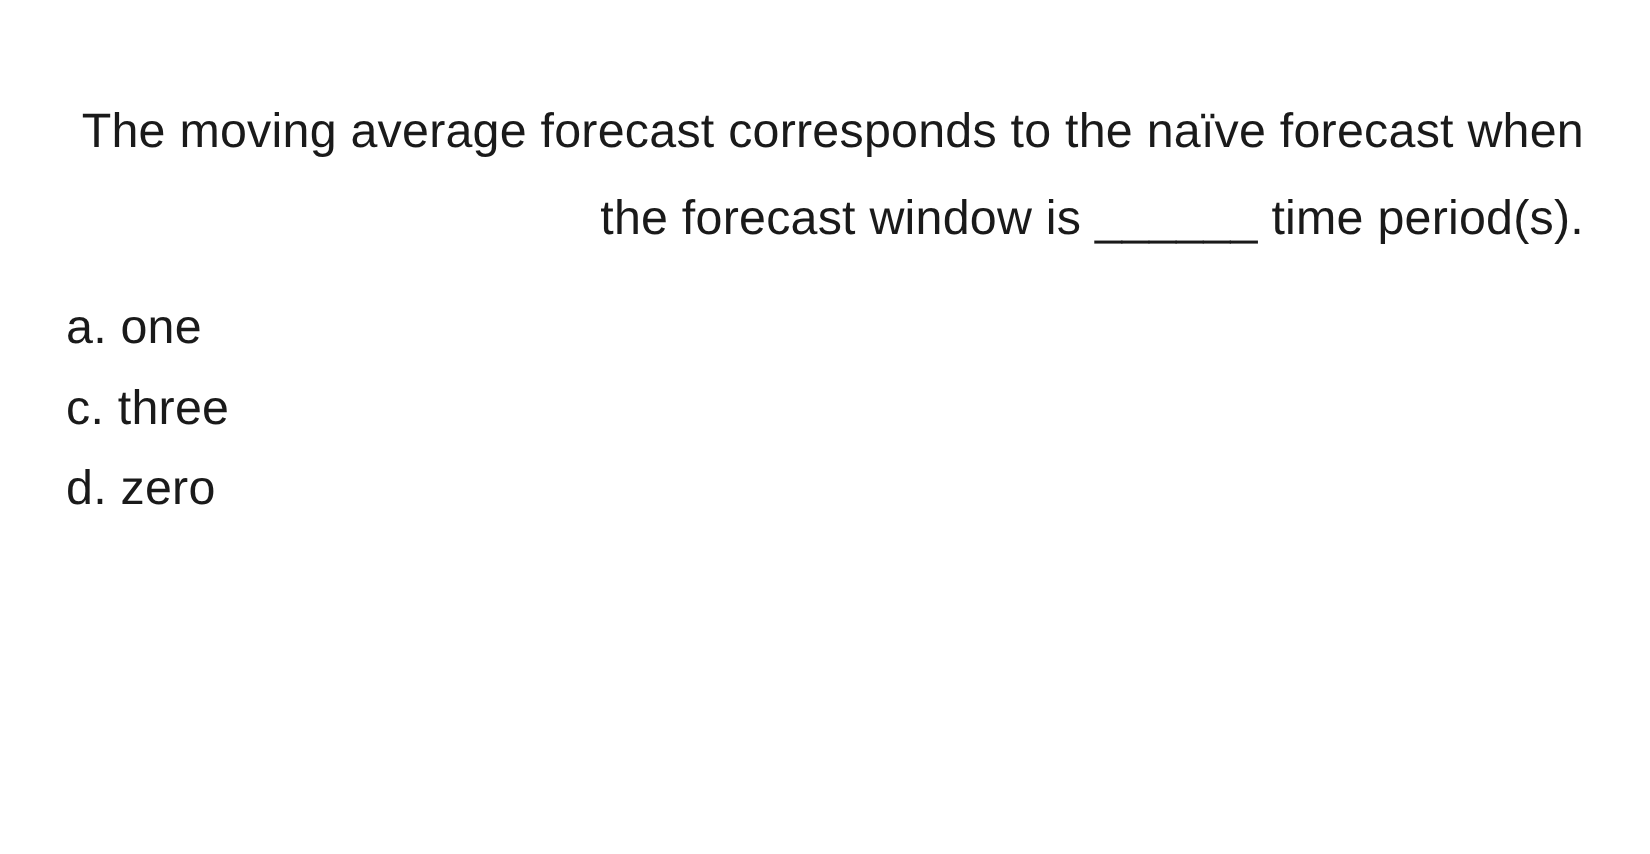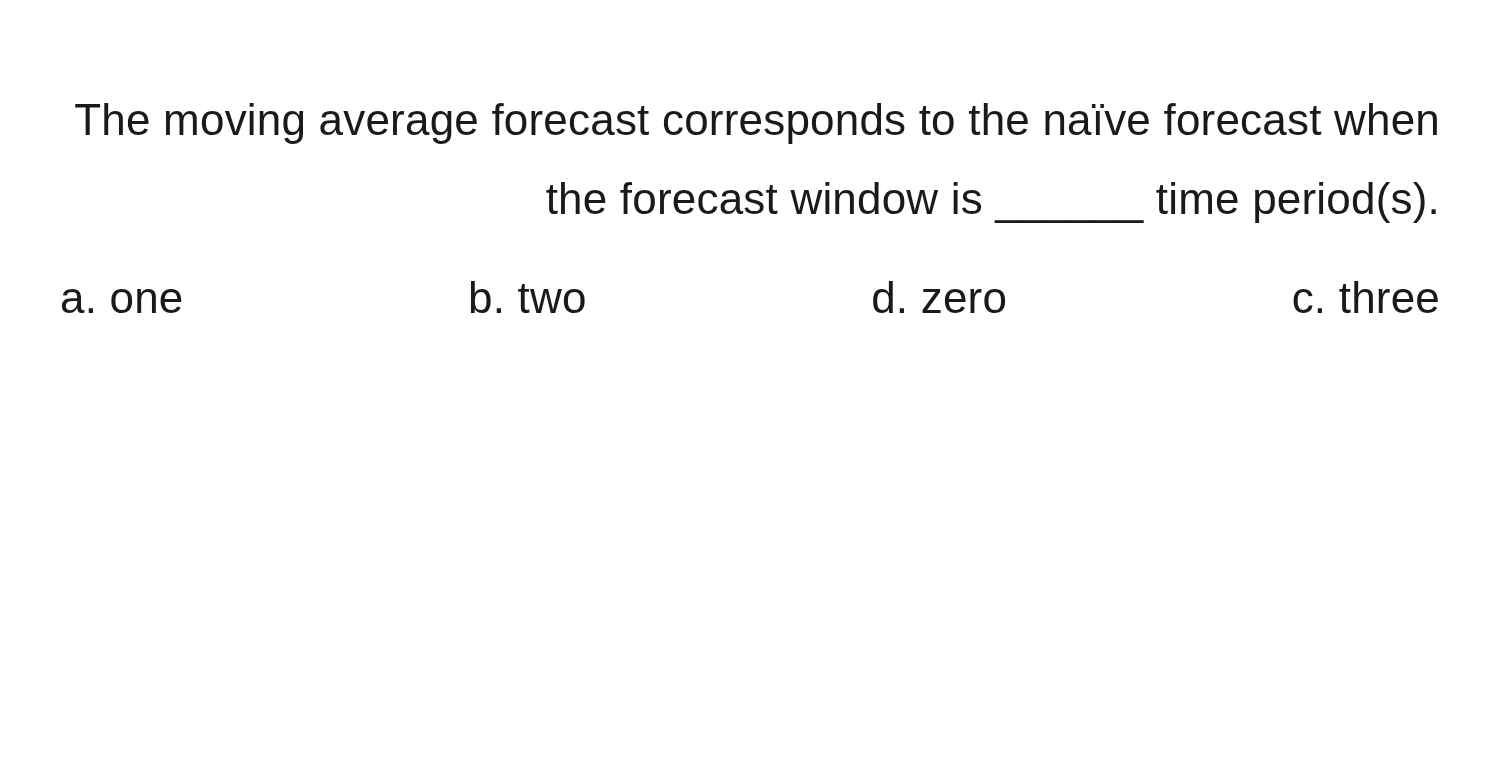--- a/index.html
+++ b/index.html
@@ -18,22 +18,21 @@
     .question-text {
       font-size: 44px;
       line-height: 1.8;
       font-weight: 400;
       margin-bottom: 24px;
       letter-spacing: 0.2px;
       text-align: right;
     }
     .options {
       display: flex;
-      flex-direction: row;
-      justify-content: space-between;
+      flex-direction: column;
     }
     .option {
       font-size: 44px;
       line-height: 1.65;
       font-weight: 400;
       letter-spacing: 0.2px;
     }
     .option-label {
       display: inline;
     }
@@ -44,21 +43,18 @@
 </head>
 <body>
 
 <div class="question-text">The moving average forecast corresponds to the naïve forecast when the forecast window is ______ time period(s).</div>
 
 <div class="options">
   <div class="option">
     <span class="option-label">a. </span><span class="option-text">one</span>
   </div>
   <div class="option">
-    <span class="option-label">b. </span><span class="option-text">two</span>
+    <span class="option-label">c. </span><span class="option-text">three</span>
   </div>
   <div class="option">
     <span class="option-label">d. </span><span class="option-text">zero</span>
   </div>
-  <div class="option">
-    <span class="option-label">c. </span><span class="option-text">three</span>
-  </div>
 </div>
 
 </body></html>

